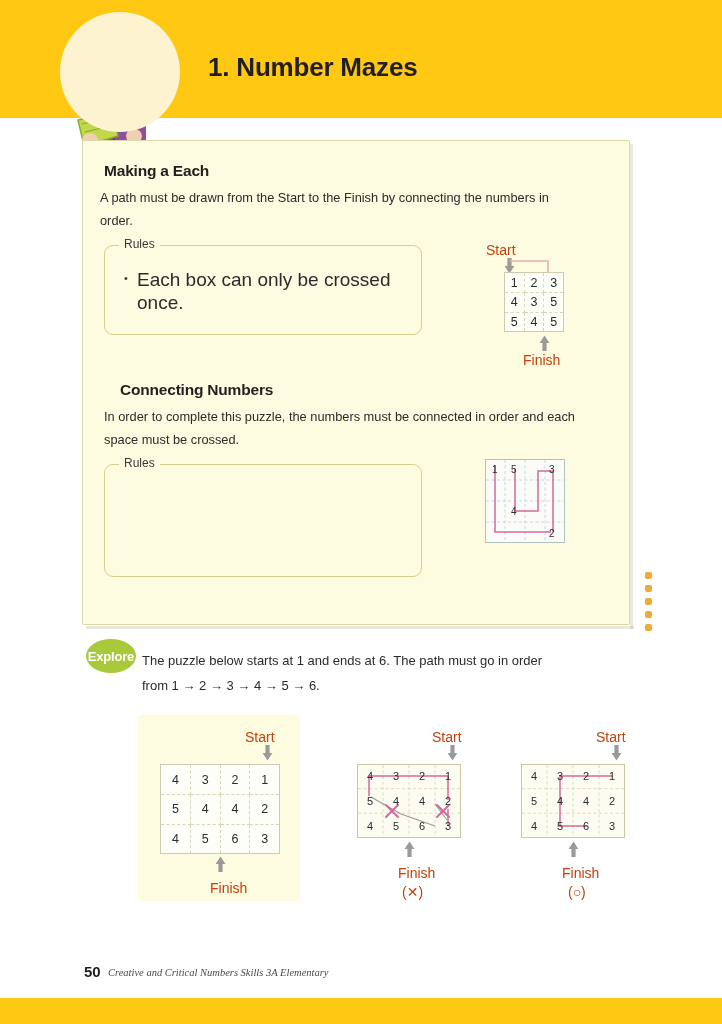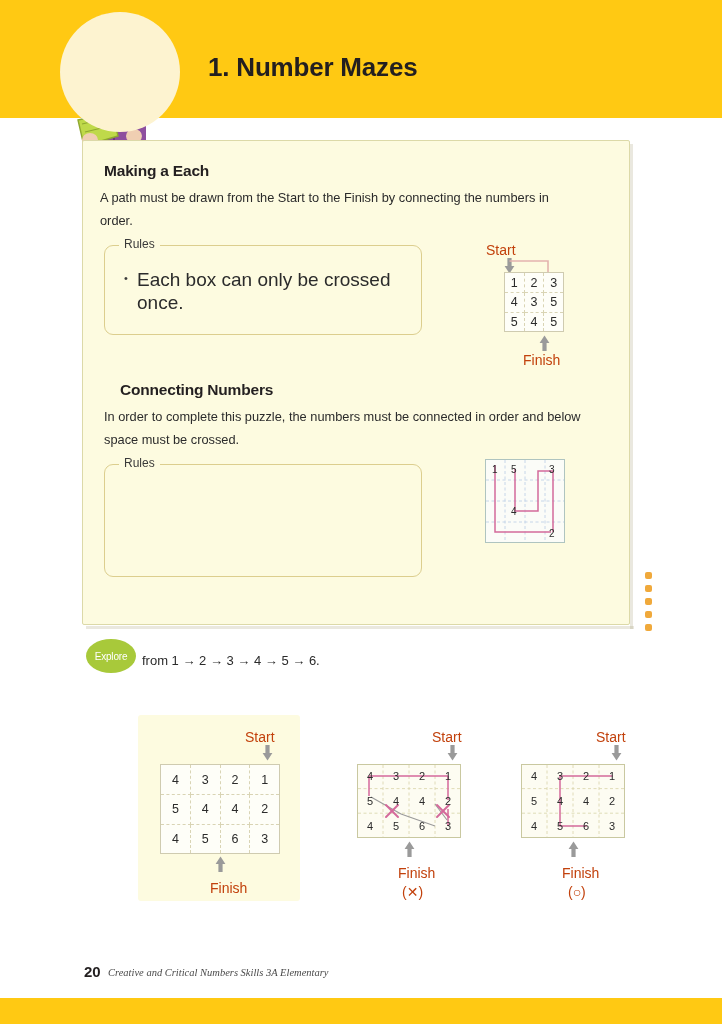--- a/index.html
+++ b/index.html
@@ -188,22 +188,22 @@
   }
 
   
   .explore-badge {
     position: absolute;
     left: 86px; top: 639px;
     width: 50px; height: 34px;
     border-radius: 50%;
     background: #A8C93A;
     color: #ffffff;
-    font-size: 10px;
-    font-weight: normal;
+    font-size: 13px;
+    font-weight: bold;
     display: flex;
     align-items: center;
     justify-content: center;
     letter-spacing: -0.2px;
   }
   .explore-text {
     position: absolute;
     left: 142px; top: 648px;
     width: 500px;
     font-size: 13px;
@@ -334,21 +334,21 @@
 </tbody>
   </table>
 
 <svg class="arrow-up" style="left:539px; top:335px;" viewBox="0 0 11 16">
   <rect x="3.4" y="6.5" width="4.2" height="9.5" fill="#9A9A9A"></rect>
   <polygon points="0.6,8 10.4,8 5.5,0.6" fill="#9A9A9A"></polygon>
 </svg>
 <div class="lbl" style="left:523px; top:352px;">Finish</div>
 
 <div class="section-head" style="left:104px; top:381px;margin-left:16px;">Connecting Numbers</div>
-<div class="section-body" style="left:104px; top:405px; width:500px;">In order to complete this puzzle, the numbers must be connected in order and below space must be crossed.</div>
+<div class="section-body" style="left:104px; top:405px; width:500px;">In order to complete this puzzle, the numbers must be connected in order and each space must be crossed.</div>
 
 <div class="rules-box" style="left:104px; top:464px; width:318px; height:113px;">
   <span class="rules-legend">Rules</span>
   <ul class="rules-list">
   </ul>
 </div>
 
 <div class="puzzle-block" style="left:485px; top:459px; width:80px; height:84px;">
   <svg width="80" height="84" viewBox="0 0 80 84">
     <rect x="0.5" y="0.5" width="79" height="83" fill="#FBFCF8" stroke="#AFC4C0" stroke-width="1"></rect>
@@ -378,20 +378,21 @@
 <div class="dot-col">
   <i></i>
   <i></i>
   <i></i>
   <i></i>
   <i></i>
 </div>
 
 <div class="explore-badge">Explore</div>
 <div class="explore-text">
+  <div>The puzzle below starts at 1 and ends at 6. The path must go in order</div>
   <div>from 1 → 2 → 3 → 4 → 5 → 6.</div>
 </div>
 
 <div class="puzzle-card"></div>
 
 <div class="lbl" style="left:245px; top:729px;">Start</div>
 <svg class="arrow-down" style="left:262px; top:745px;" viewBox="0 0 11 16">
   <rect x="3.4" y="0" width="4.2" height="9.5" fill="#9A9A9A"></rect>
   <polygon points="0.6,8 10.4,8 5.5,15.4" fill="#9A9A9A"></polygon>
 </svg>
@@ -522,16 +523,16 @@
   </svg>
 </div>
 
 <svg class="arrow-up" style="left:568px; top:841px;" viewBox="0 0 11 16">
   <rect x="3.4" y="6.5" width="4.2" height="9.5" fill="#9A9A9A"></rect>
   <polygon points="0.6,8 10.4,8 5.5,0.6" fill="#9A9A9A"></polygon>
 </svg>
 <div class="lbl" style="left:562px; top:865px;">Finish</div>
 <div class="lbl" style="left:568px; top:884px;">(○)</div>
 
-<div class="footer-page">20</div>
+<div class="footer-page">50</div>
 <div class="footer-title">Creative and Critical Numbers Skills 3A Elementary</div>
 
 <div class="bottom-bar"></div>
 
 </body></html>

